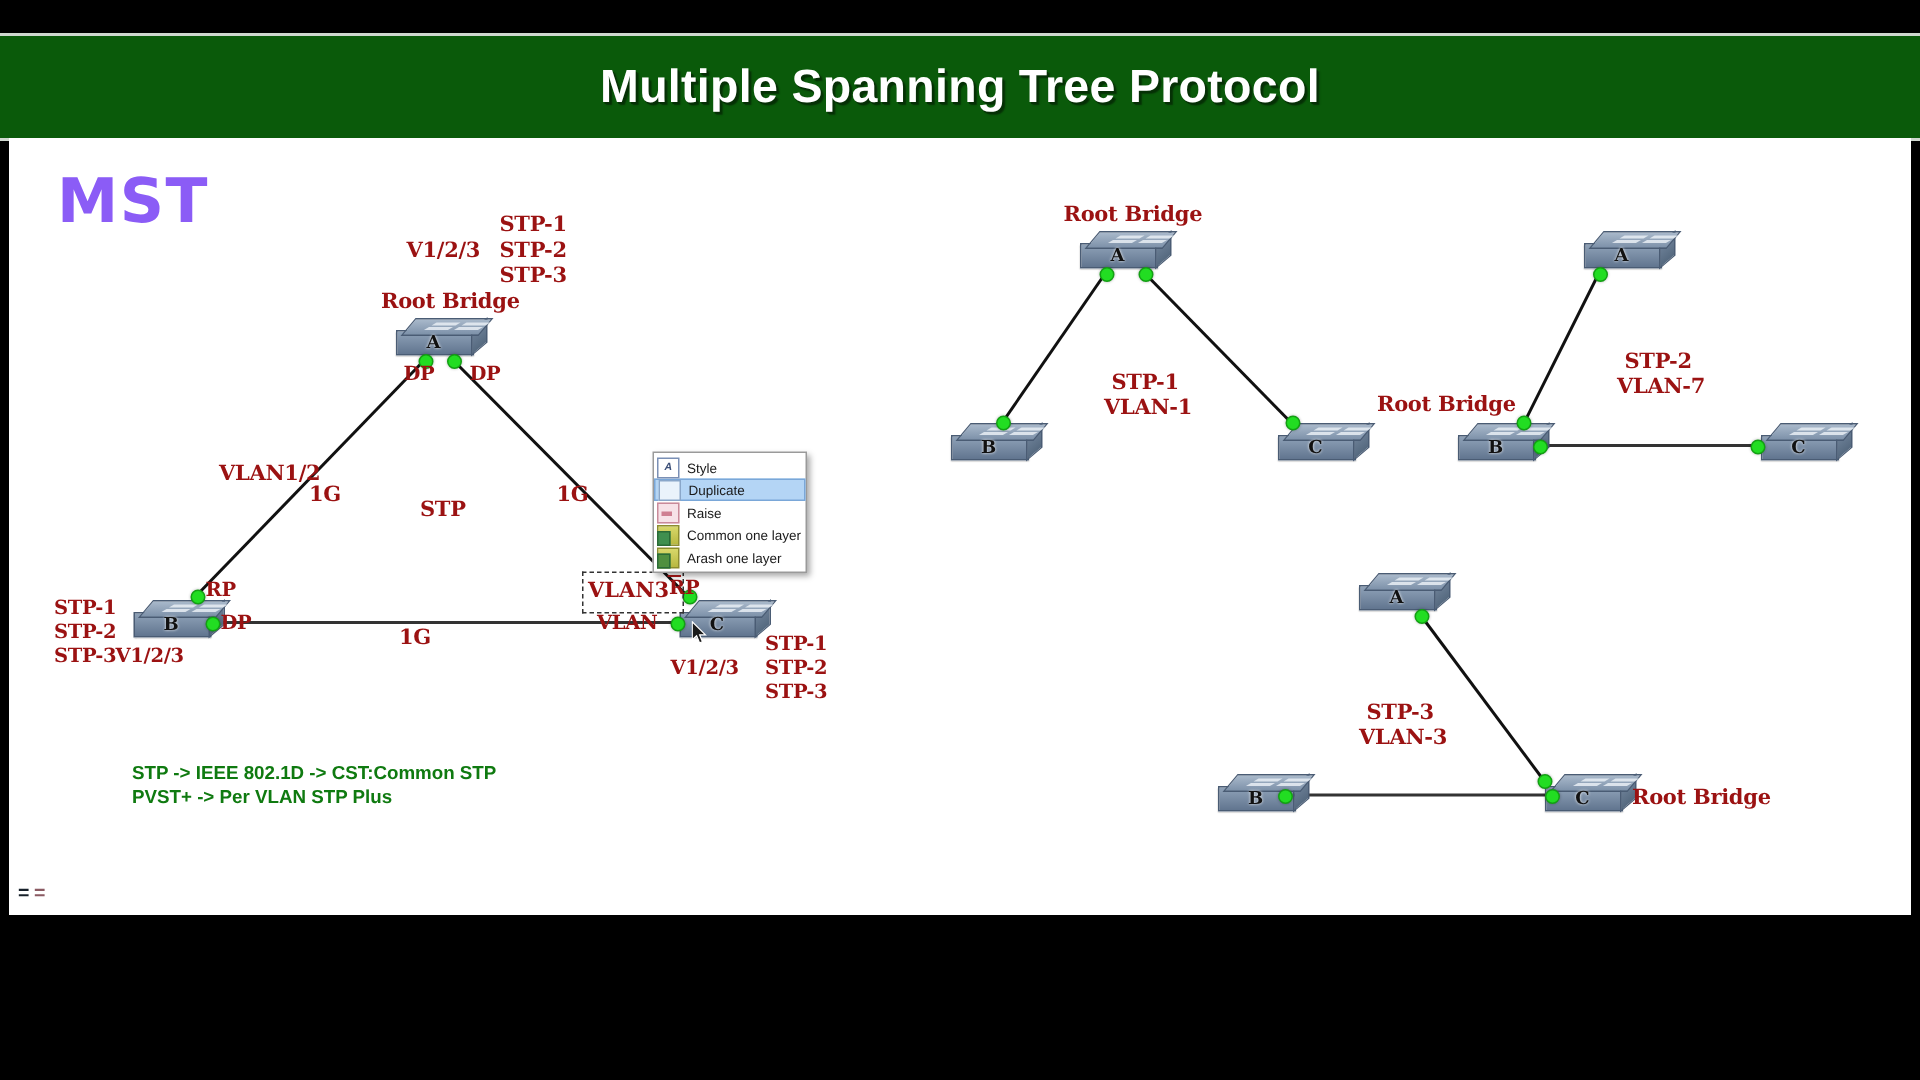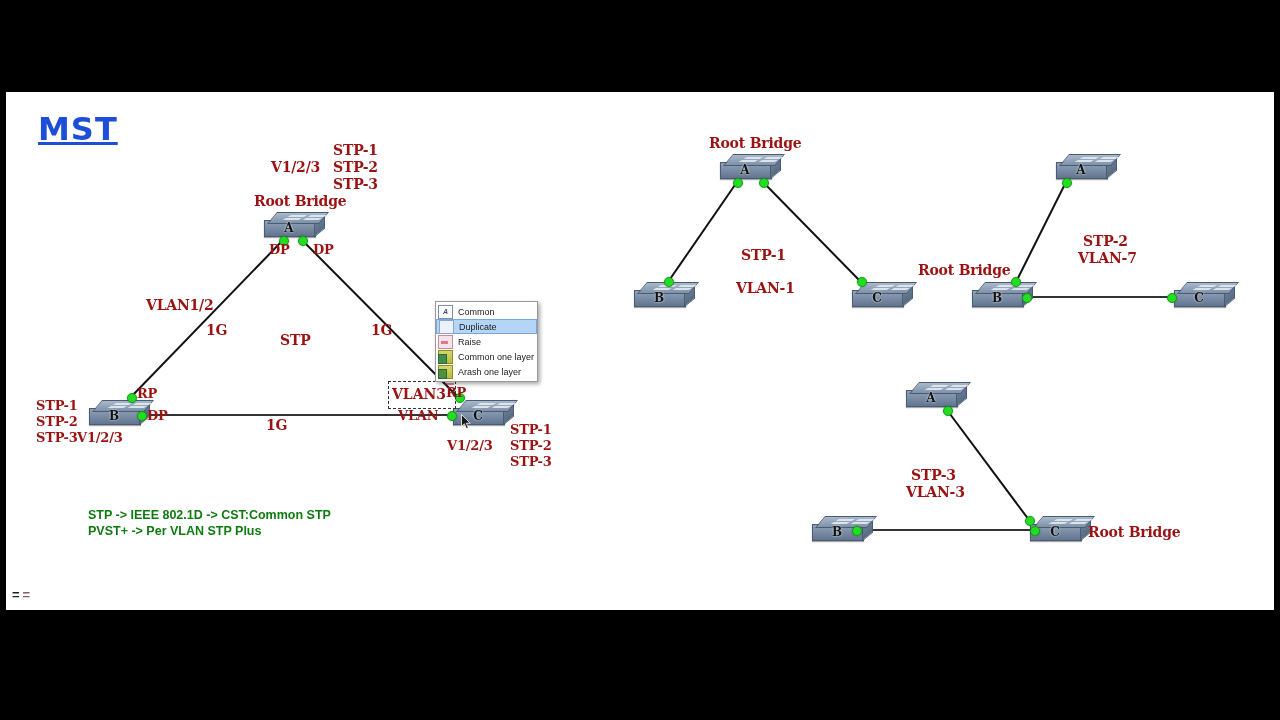--- a/index.html
+++ b/index.html
@@ -56,26 +56,25 @@
     top: 92px;
     width: 1268px;
     height: 518px;
     background: #ffffff;
     overflow: hidden;
   }
   #mst-logo {
     position: absolute;
     left: 32px;
     top: 18px;
-    font-size: 32px;
-    font-weight: bold;
-    color: #1d4ed8;
+    font-size: 41px;
+    font-weight: bold;
+    color: #8b5cf6;
     letter-spacing: 1px;
     font-family: "DejaVu Sans", sans-serif;
-    text-decoration: underline;
   }
   .lbl {
     position: absolute;
     color: #9b1212;
     font-weight: bold;
     font-size: 13px;
     white-space: nowrap;
     font-family: "DejaVu Serif", serif;
     letter-spacing: -0.2px;
   }
@@ -283,20 +282,23 @@
     font-family: "Liberation Sans", sans-serif;
   }
   #eq-marks .a { color: #17202a; }
   #eq-marks .b { color: #8a5a62; }
 </style>
 </head>
 <body>
 
 <div id="slide">
 
+  <div class="band" id="header-band">
+    <div class="band-title">Multiple Spanning Tree Protocol</div>
+  </div>
 
   <div id="canvas">
 
     <div id="mst-logo">MST</div>
 
     <svg id="link-layer" viewBox="0 0 1268 518">
 
       <line x1="277" y1="148" x2="125" y2="305" stroke="#111" stroke-width="2"></line>
       <line x1="296" y1="148" x2="452" y2="305" stroke="#111" stroke-width="2"></line>
       <line x1="136" y1="323" x2="448" y2="323" stroke="#333" stroke-width="2"></line>
@@ -328,21 +330,21 @@
             <i style="left:22px;top:4px;width:16px"></i>
         </div>
       </div>
       <div class="name">A</div>
     </div>
     <div class="port round" style="left:273px; top:144px;"></div>
     <div class="port round" style="left:292px; top:144px;"></div>
     <div class="lbl" style="left:263px; top:150px;">DP</div>
     <div class="lbl" style="left:307px; top:150px;">DP</div>
 
-    <div class="lbl big" style="left:140px; top:205px;">VLAN1/2</div>
+    <div class="lbl big" style="left:140px; top:216px;">VLAN1/2</div>
     <div class="lbl big" style="left:200px; top:230px;">1G</div>
     <div class="lbl big" style="left:274px; top:240px;">STP</div>
     <div class="lbl big" style="left:365px; top:230px;">1G</div>
     <div class="lbl big" style="left:260px; top:325px;">1G</div>
 
     <div class="switch" style="left:83px; top:308px;">
       <div class="body"></div>
       <div class="side"></div>
       <div class="top">
         <div class="arrows">
@@ -432,21 +434,21 @@
             <i style="left:22px;top:1px;width:16px"></i>
           <i style="left:2px;top:4px;width:16px"></i>
             <i style="left:22px;top:4px;width:16px"></i>
         </div>
       </div>
       <div class="name">C</div>
     </div>
     <div class="port round" style="left:851px; top:185px;"></div>
 
     <div class="lbl big" style="left:735px; top:155px;">STP-1</div>
-    <div class="lbl big" style="left:730px; top:188px;">VLAN-1</div>
+    <div class="lbl big" style="left:730px; top:172px;">VLAN-1</div>
 
     <div class="switch" style="left:1050px; top:62px;">
       <div class="body"></div>
       <div class="side"></div>
       <div class="top">
         <div class="arrows">
           <i style="left:2px;top:1px;width:16px"></i>
             <i style="left:22px;top:1px;width:16px"></i>
           <i style="left:2px;top:4px;width:16px"></i>
             <i style="left:22px;top:4px;width:16px"></i>
@@ -547,21 +549,21 @@
     </div>
     <div id="vlan-handle">
       <svg viewBox="0 0 12 10" width="12" height="10">
         <path d="M1 4 h9 M1 7 h9" stroke="#b01818" stroke-width="1.2" fill="none"></path>
       </svg>
     </div>
 
     <div id="ctx-menu">
       <div class="ctx-item">
         <span class="ctx-ico ico-style">A</span>
-        <span>Common</span>
+        <span>Style</span>
       </div>
       <div class="ctx-item sel">
         <span class="ctx-ico ico-dup"></span>
         <span>Duplicate</span>
       </div>
       <div class="ctx-item">
         <span class="ctx-ico ico-del"></span>
         <span>Raise</span>
       </div>
       <div class="ctx-item">

